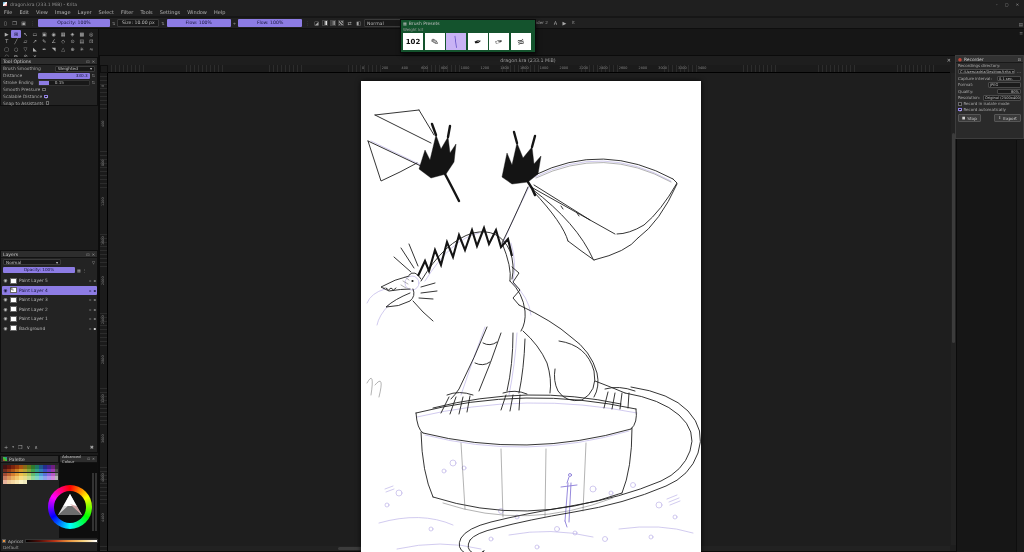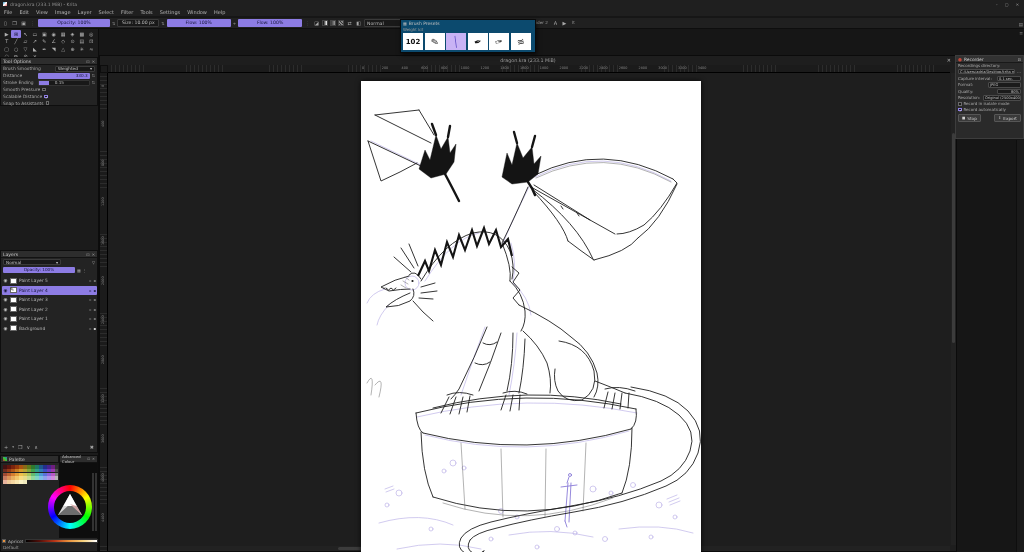--- a/index.html
+++ b/index.html
@@ -26,21 +26,21 @@
     line-height:8px; font-size:4.6px; overflow:hidden; white-space:nowrap; }
   .tfield { height:8px; background:#191919; border:1px solid #3a3a3a; color:#bdbdbd; border-radius:1px;
     text-align:center; line-height:6.5px; font-size:4.6px; white-space:nowrap; }
   .spin { font-size:4px; color:#8a8a8a; }
   .tdrop { height:8px; background:#191919; border:1px solid #3a3a3a; color:#bdbdbd; border-radius:1px;
     display:inline-flex; align-items:center; justify-content:space-between; padding:0 2px; font-size:4.6px;}
   .tbtn { height:8px; color:#9d9d9d; font-size:4.2px; line-height:8px; padding:0 2px; white-space:nowrap;}
   .gradsw { width:6px; height:6px; border:1px solid #444; }
 
   
-  .popup { position:absolute; left:400px; top:19px; width:136px; height:34px; background:#0c4a6e;
+  .popup { position:absolute; left:400px; top:19px; width:136px; height:34px; background:#14532d;
     border:1px solid #0a0a0a; box-shadow:1px 2px 4px rgba(0,0,0,.6); z-index:40; }
   .popup-h { display:flex; align-items:center; gap:2px; font-size:4.5px; color:#c0c0c0; padding:1px 2px; }
   .popup-tag { font-size:4px; color:#9a9a9a; padding:0 2px 1px 2px; }
   .tiles { display:flex; gap:1.5px; padding:0 2px; }
   .tile { width:20px; height:17px; background:#fff; display:flex; align-items:center; justify-content:center;
     color:#111; font-size:7px; font-weight:bold; overflow:hidden; }
   .tile.sel { background:#c9b3f5; }
   .tile .g { font-size:9px; font-weight:normal; transform:rotate(-15deg); color:#1a1a1a;}
   .tile.sel .g { color:#5a48c0; transform:rotate(-35deg); }
 

